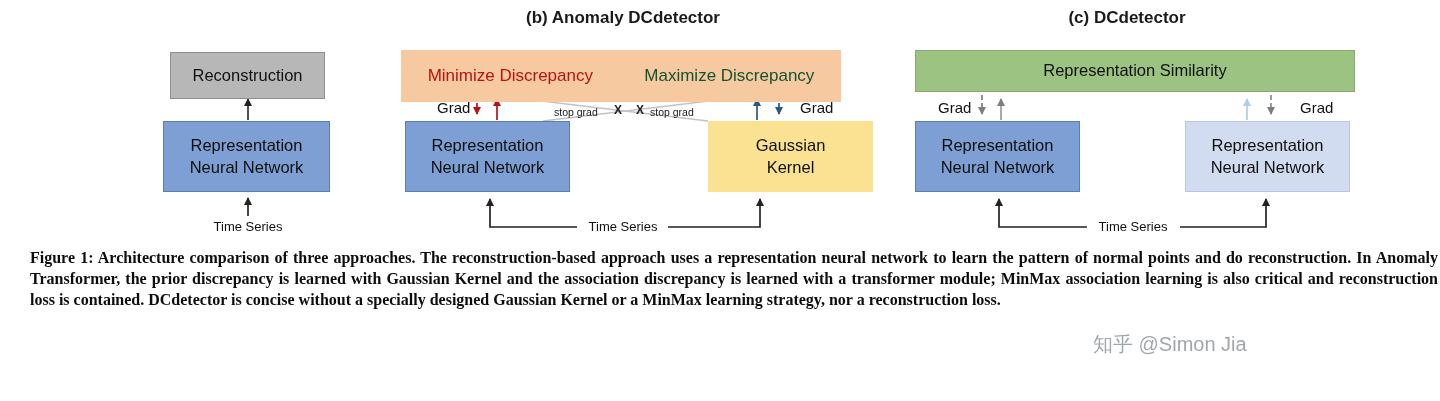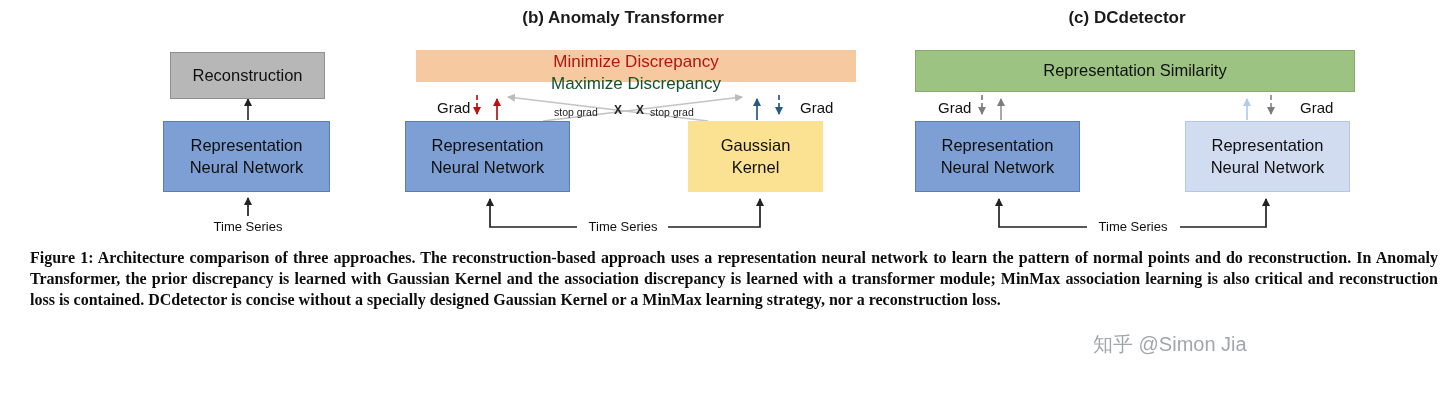--- a/index.html
+++ b/index.html
@@ -95,34 +95,34 @@
 
       <path d="M1087,227 H999 V199" fill="none" stroke="#222" stroke-width="1.7" marker-end="url(#m-black)"></path>
       <path d="M1180,227 H1266 V199" fill="none" stroke="#222" stroke-width="1.7" marker-end="url(#m-black)"></path>
     </svg>
 
     <div class="box gray" style="left:170px; top:52px; width:155px; height:47px;">Reconstruction</div>
     <div class="box blue" style="left:163px; top:121px; width:167px; height:71px;">Representation
 Neural Network</div>
     <div class="lbl ts" style="left:248px; top:219px;">Time Series</div>
 
-    <div class="panel-title" style="left:623px; top:8px;">(b) Anomaly Transformer</div>
-    <div class="box orange disc" style="left:416px; top:50px; width:440px; height:32px;flex-direction:column;">
+    <div class="panel-title" style="left:623px; top:8px;">(b) Anomaly DCdetector</div>
+    <div class="box orange disc" style="left:401px; top:50px; width:440px; height:52px;">
       <span class="disc-min">Minimize Discrepancy</span>
       <span class="disc-max">Maximize Discrepancy</span>
     </div>
     <div class="lbl" style="left:437px; top:99px;">Grad</div>
     <div class="lbl small" style="left:554px; top:106px;">stop grad</div>
     <div class="lbl xmark" style="left:614px; top:103px;">X</div>
     <div class="lbl xmark" style="left:636px; top:103px;">X</div>
     <div class="lbl small" style="left:650px; top:106px;">stop grad</div>
     <div class="lbl" style="left:800px; top:99px;">Grad</div>
     <div class="box blue" style="left:405px; top:121px; width:165px; height:71px;">Representation
 Neural Network</div>
-    <div class="box yellow" style="left:688px; top:121px; width:135px; height:71px;">Gaussian
+    <div class="box yellow" style="left:708px; top:121px; width:165px; height:71px;">Gaussian
 Kernel</div>
     <div class="lbl ts" style="left:623px; top:219px;">Time Series</div>
 
     <div class="panel-title" style="left:1127px; top:8px;">(c) DCdetector</div>
     <div class="box green" style="left:915px; top:50px; width:440px; height:42px;">Representation Similarity</div>
     <div class="lbl" style="left:938px; top:99px;">Grad</div>
     <div class="lbl" style="left:1300px; top:99px;">Grad</div>
     <div class="box blue" style="left:915px; top:121px; width:165px; height:71px;">Representation
 Neural Network</div>
     <div class="box lightblue" style="left:1185px; top:121px; width:165px; height:71px;">Representation

